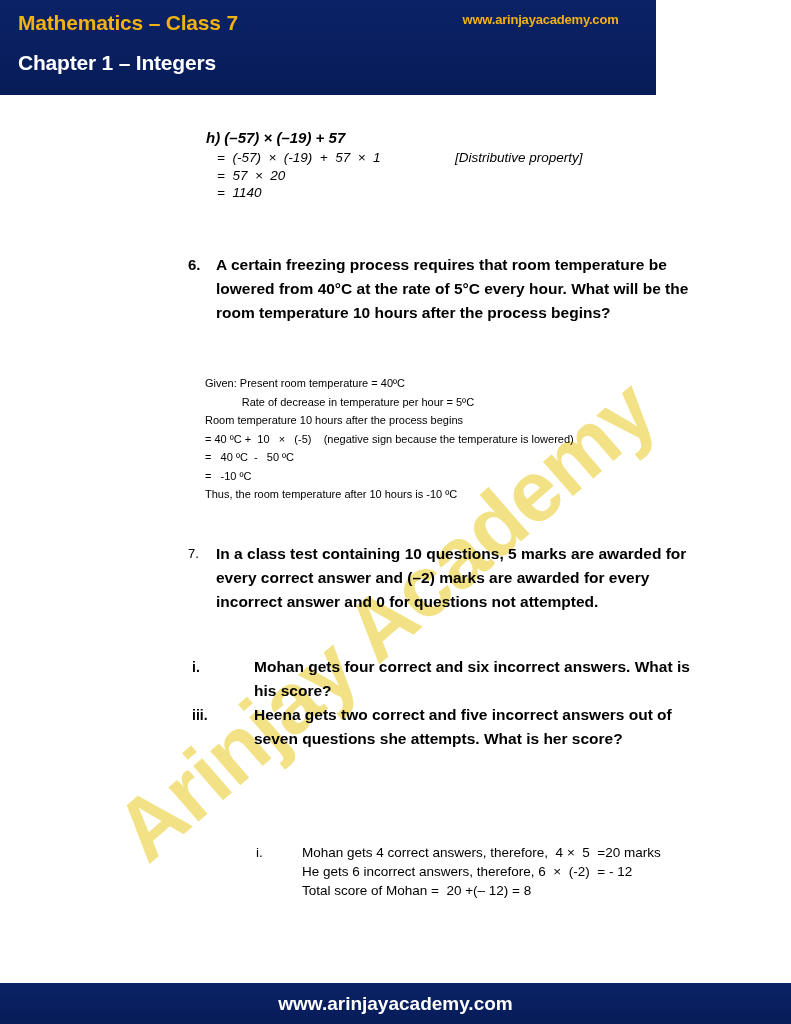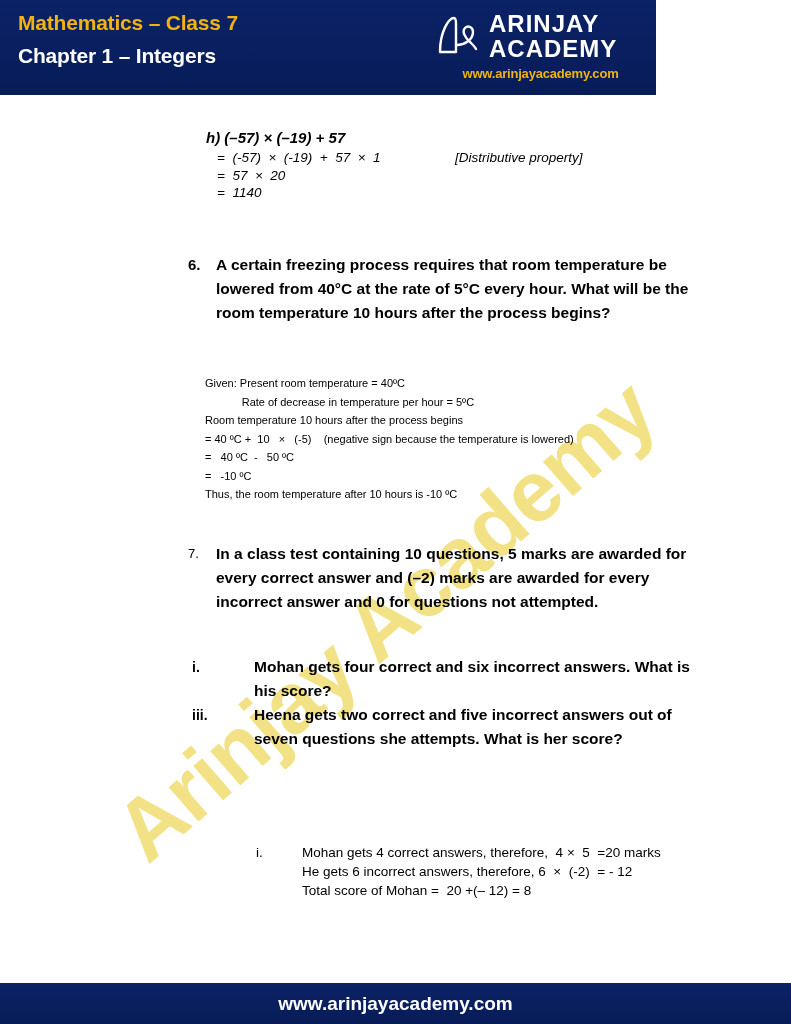--- a/index.html
+++ b/index.html
@@ -37,21 +37,21 @@
     letter-spacing: -0.2px;
     line-height: 30px;
     white-space: nowrap;
   }
   .title-sub {
     font-size: 21px;
     font-weight: bold;
     color: #ffffff;
     letter-spacing: -0.2px;
     line-height: 30px;
-    margin-top: 3px;
+    margin-top: 10px;
     white-space: nowrap;
   }
 
   .brand {
     position: absolute;
     right: 8px;
     top: 9px;
     width: 215px;
     height: 78px;
   }
@@ -245,32 +245,20 @@
 </head>
 <body>
 
 <div class="header">
   <div class="header-titles">
     <div class="title-main">Mathematics – Class 7</div>
     <div class="title-sub">Chapter 1 – Integers</div>
   </div>
 
   <div class="brand">
-    <div class="brand-row">
-      <span class="brand-mark">
-        <svg viewBox="0 0 48 48" width="48" height="48" aria-hidden="true">
-          <path d="M7 40 C7 19, 16 6, 21 6 C22.5 6, 23 8, 23 12 L23 40 Z" fill="none" stroke="#ffffff" stroke-width="2.4" stroke-linejoin="round"></path>
-          <path d="M24 33 C31 33, 40 28, 40 20 C40 15, 35 13, 32 16 C29 19, 31 25, 38 31 C40 33, 42 35, 43 37" fill="none" stroke="#ffffff" stroke-width="2.4" stroke-linecap="round"></path>
-        </svg>
-      </span>
-      <span class="brand-words">
-        <span class="brand-line1">ARINJAY</span>
-        <span class="brand-line2">ACADEMY</span>
-      </span>
-    </div>
     <div class="brand-url">www.arinjayacademy.com</div>
   </div>
 </div>
 
 <div class="watermark">
   <div class="watermark-text">Arinjay Academy</div>
 </div>
 
 <div class="content">
 

